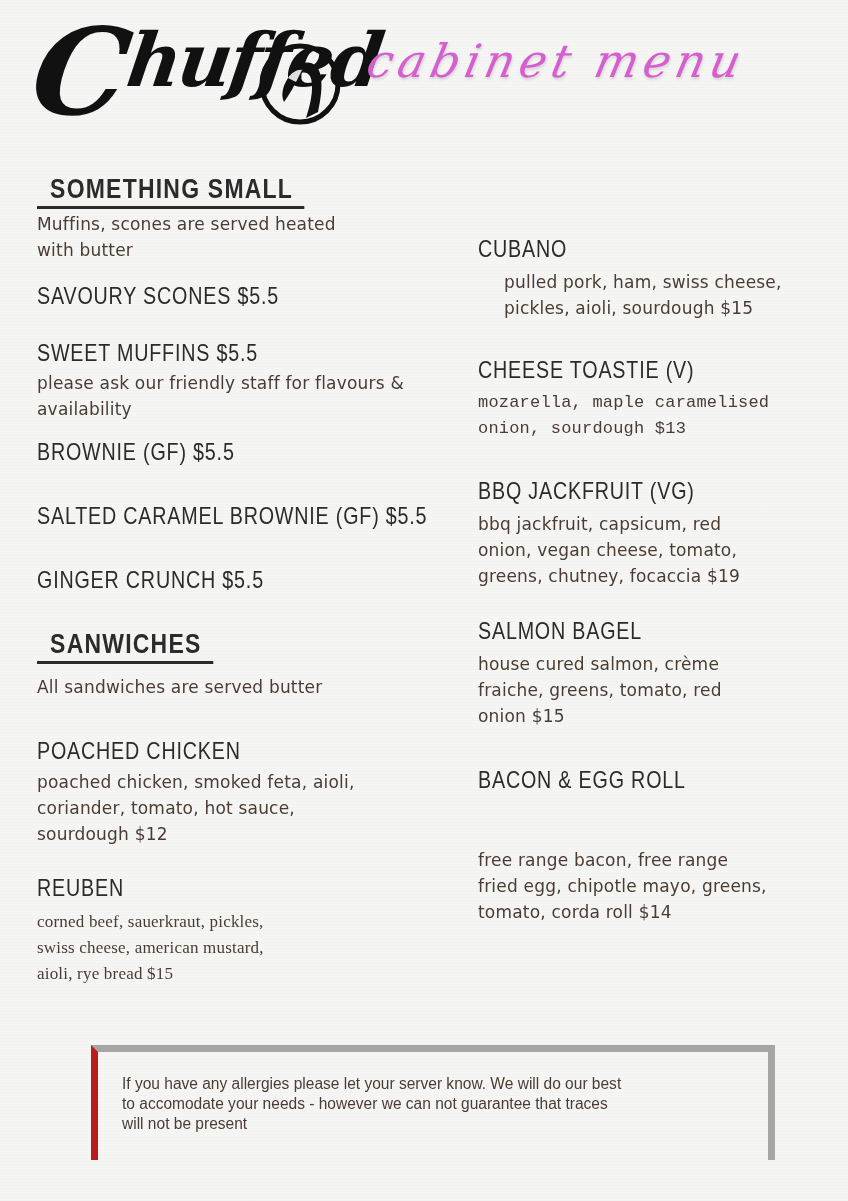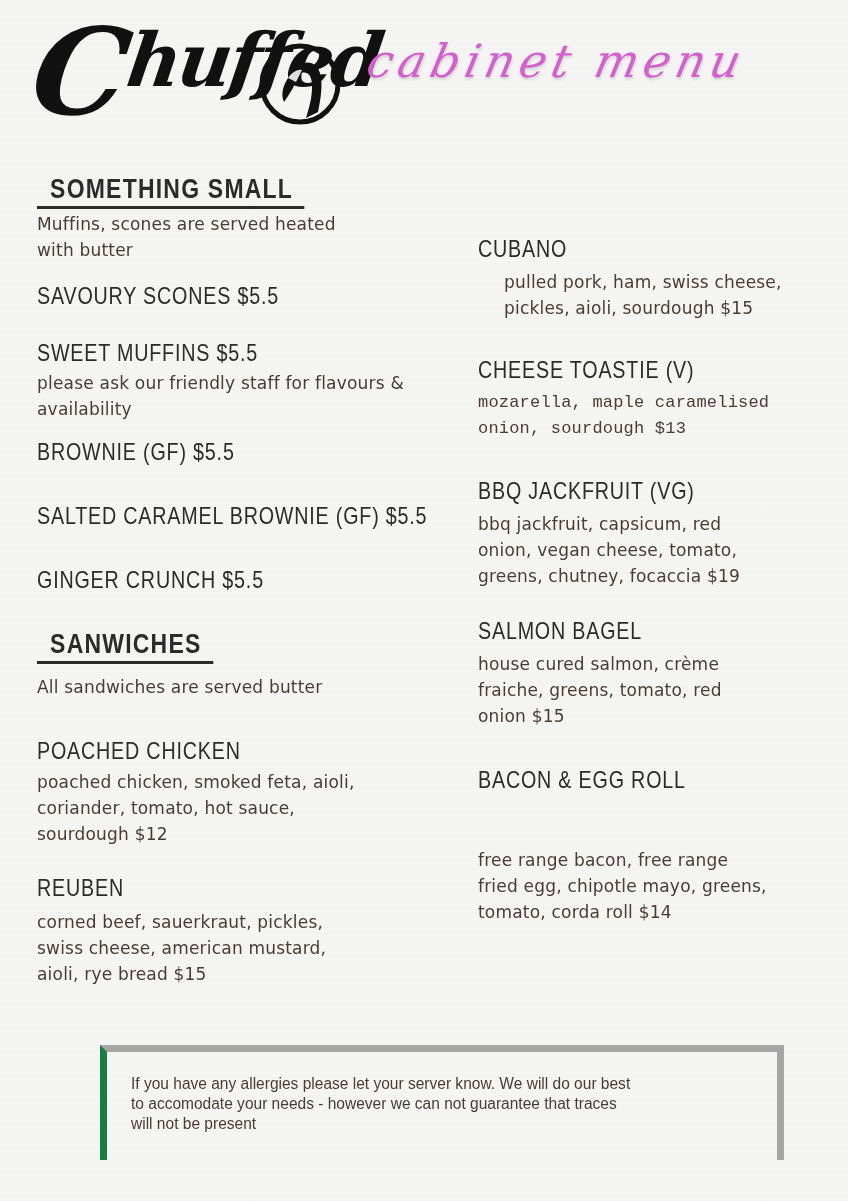--- a/index.html
+++ b/index.html
@@ -37,22 +37,22 @@
       font-size: 24px; letter-spacing: 1px; color: #2b2b2b;
       transform: scaleX(0.82); transform-origin: left center;
       white-space: nowrap; line-height: 28px;
     }
     .desc {
       font-family: "DejaVu Sans", sans-serif; font-weight: normal;
       font-size: 17px; color: #4a3c33; line-height: 26px;
       letter-spacing: 0.2px; white-space: pre-line;
     }
     .allergy-box {
-      left: 100px; top: 1045px; width: 670px; height: 108px;
-      border-top: 7px solid #a5a5a5; border-left: 7px solid #15803d; border-right: 7px solid #a5a5a5; text-decoration: underline;
+      left: 91px; top: 1045px; width: 670px; height: 108px;
+      border-top: 7px solid #a5a5a5; border-left: 7px solid #b91c1c; border-right: 7px solid #a5a5a5; text-decoration: underline;
     }
     .allergy-text {
       position: absolute; left: 24px; top: 22px; width: 630px;
       font-family: "Liberation Sans", sans-serif; font-size: 16px;
       color: #4a3c33; line-height: 20px; white-space: pre-line;
       transform: scaleX(0.97); transform-origin: left top;
     }
   </style>
 </head>
 <body>
@@ -89,21 +89,21 @@
   <div class="section-title">SANWICHES</div>
 </div>
 <div class="abs desc" style="left:37px; top:674px;">All sandwiches are served butter</div>
 
 <div class="abs item-title" style="left:37px; top:737px;">POACHED CHICKEN</div>
 <div class="abs desc" style="left:37px; top:769px;">poached chicken, smoked feta, aioli,
 coriander, tomato, hot sauce,
 sourdough $12</div>
 
 <div class="abs item-title" style="left:37px; top:874px;">REUBEN</div>
-<div class="abs desc" style="left:37px; top:909px;">corned beef, sauerkraut, pickles,
+<div class="abs desc" style="left:37px; top:909px;font-family:Liberation Serif, serif;">corned beef, sauerkraut, pickles,
 swiss cheese, american mustard,
 aioli, rye bread $15</div>
 
 <div class="abs item-title" style="left:478px; top:235px;">CUBANO</div>
 <div class="abs desc" style="left:504px; top:269px;">pulled pork, ham, swiss cheese,
 pickles, aioli, sourdough $15</div>
 
 <div class="abs item-title" style="left:478px; top:356px;">CHEESE TOASTIE (V)</div>
 <div class="abs desc" style="left:478px; top:390px;font-family:Liberation Mono, monospace;">mozarella, maple caramelised
 onion, sourdough $13</div>

